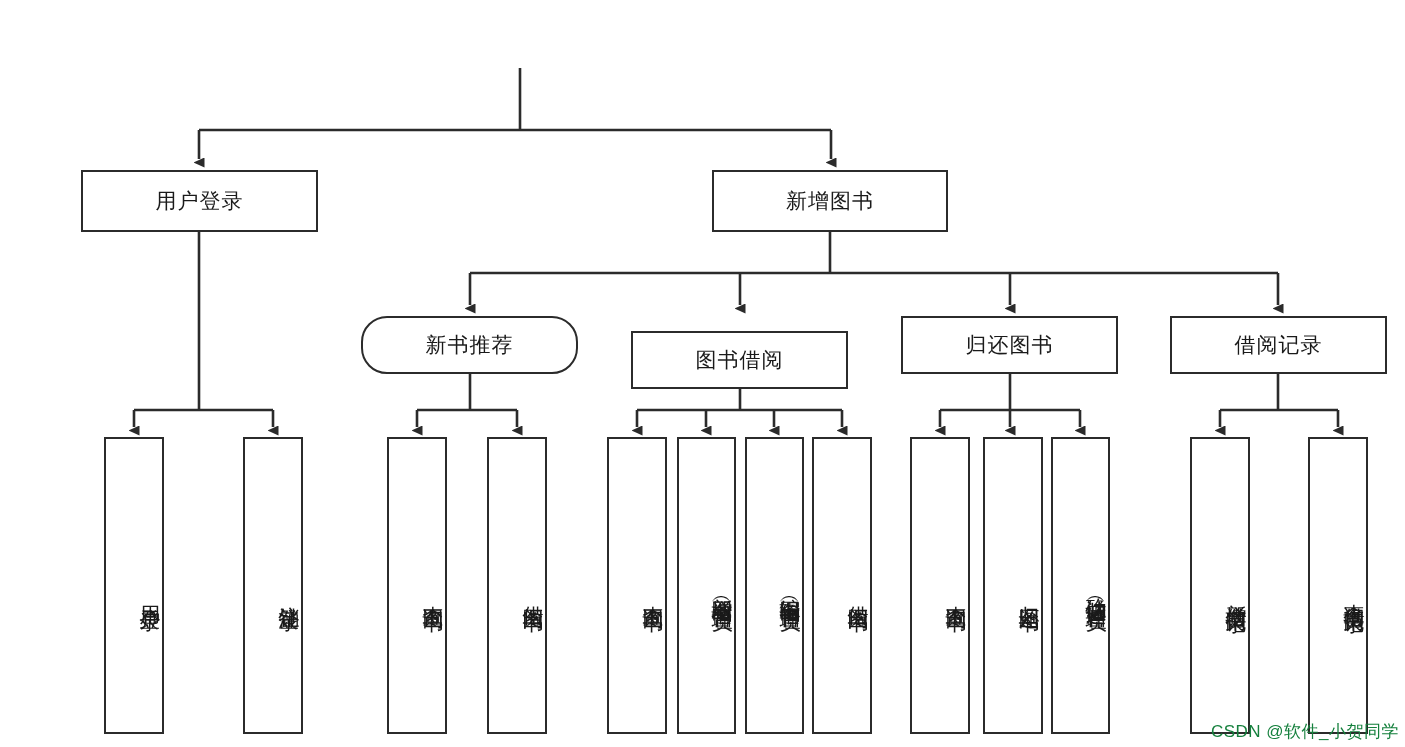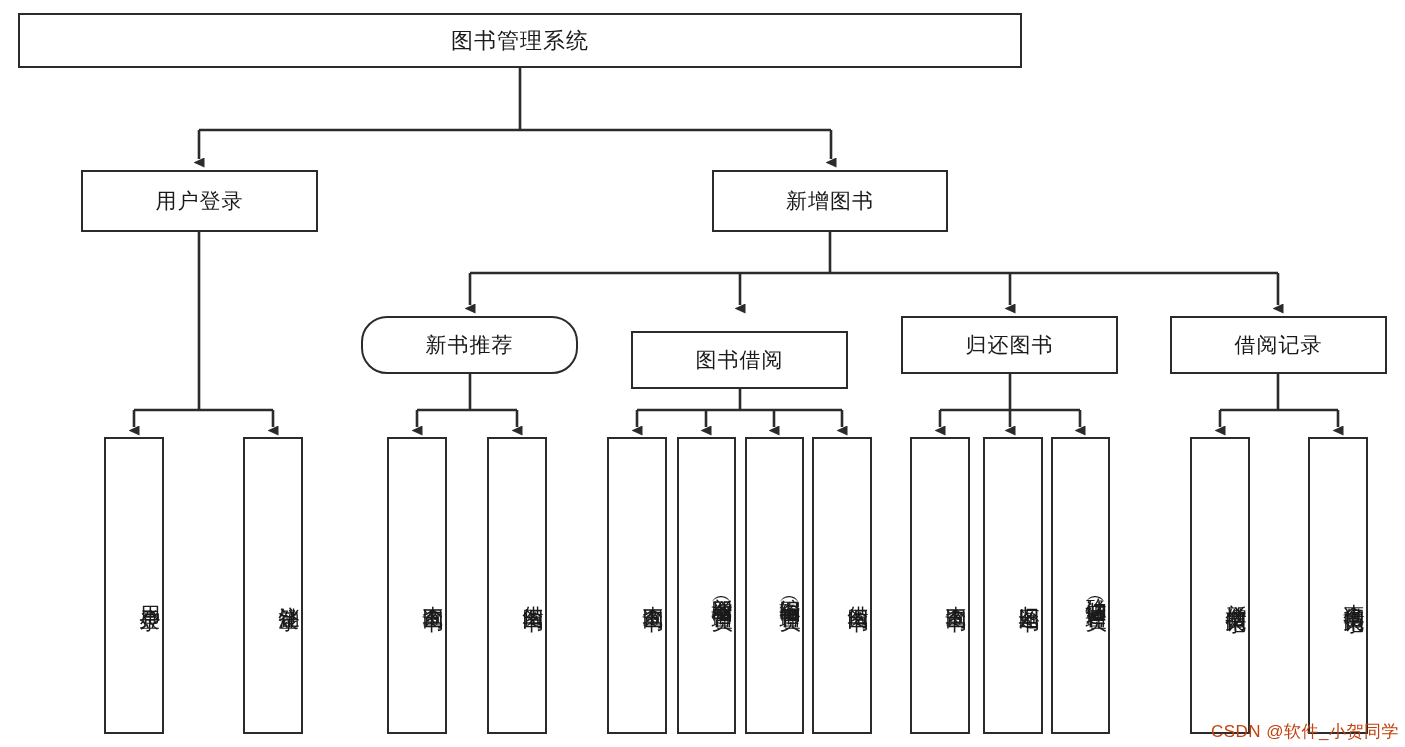--- a/index.html
+++ b/index.html
@@ -10,21 +10,21 @@
   .node{position:absolute;box-sizing:border-box;background:#ffffff;
         border:2px solid #2b2b2b;display:flex;align-items:center;
         justify-content:center;color:#1a1a1a;}
   .node.h{font-size:21px;letter-spacing:1px;}
   .node.v{writing-mode:vertical-rl;text-orientation:upright;
           font-size:21px;line-height:1.18;letter-spacing:2px;
           align-items:flex-start;justify-content:center;padding-top:14px;}
   .node.v.tall{padding-top:8px;}
   .node.root{font-size:22px;letter-spacing:1px;}
   .watermark{position:absolute;right:6px;bottom:4px;font-size:17px;
-             color:#c2410c;letter-spacing:0.5px;white-space:nowrap;}
+             color:#15803d;letter-spacing:0.5px;white-space:nowrap;}
 </style>
 </head>
 <body>
 
 <div id="diagram-root">
 
   <svg class="edges" viewBox="0 0 1405 747" xmlns="http://www.w3.org/2000/svg">
     <defs>
       <marker id="arrow" markerWidth="10" markerHeight="11" refX="1.5" refY="5.5" orient="auto" markerUnits="userSpaceOnUse">
         <path d="M0,0 L10,0 L5,11 z" fill="#2b2b2b"></path>
@@ -72,21 +72,20 @@
       <path d="M1080,410 L1080,427" marker-end="url(#arrow)"></path>
     </g>
     <g stroke="#2b2b2b" stroke-width="2.6" fill="none">
       <path d="M1278,374 L1278,410"></path>
       <path d="M1220,410 L1338,410"></path>
       <path d="M1220,410 L1220,427" marker-end="url(#arrow)"></path>
       <path d="M1338,410 L1338,427" marker-end="url(#arrow)"></path>
     </g>
   </svg>
 
-  <div class="node h root" style="left: 18px; top: 13px; width: 1004px; height: 55px;">图书管理系统</div>
 
   <div class="node h" style="left: 81px; top: 170px; width: 237px; height: 62px;">用户登录</div>
   <div class="node h" style="left: 712px; top: 170px; width: 236px; height: 62px;">新增图书</div>
 
   <div class="node h" style="left: 361px; top: 316px; width: 217px; height: 58px; border-radius: 26px;">新书推荐</div>
   <div class="node h" style="left: 631px; top: 316px; width: 217px; height: 58px; margin-top: 15px;">图书借阅</div>
   <div class="node h" style="left: 901px; top: 316px; width: 217px; height: 58px;">归还图书</div>
   <div class="node h" style="left: 1170px; top: 316px; width: 217px; height: 58px;">借阅记录</div>
 
   <div class="node v" style="left: 104px; top: 437px; width: 60px; height: 297px;">用户登录</div>

